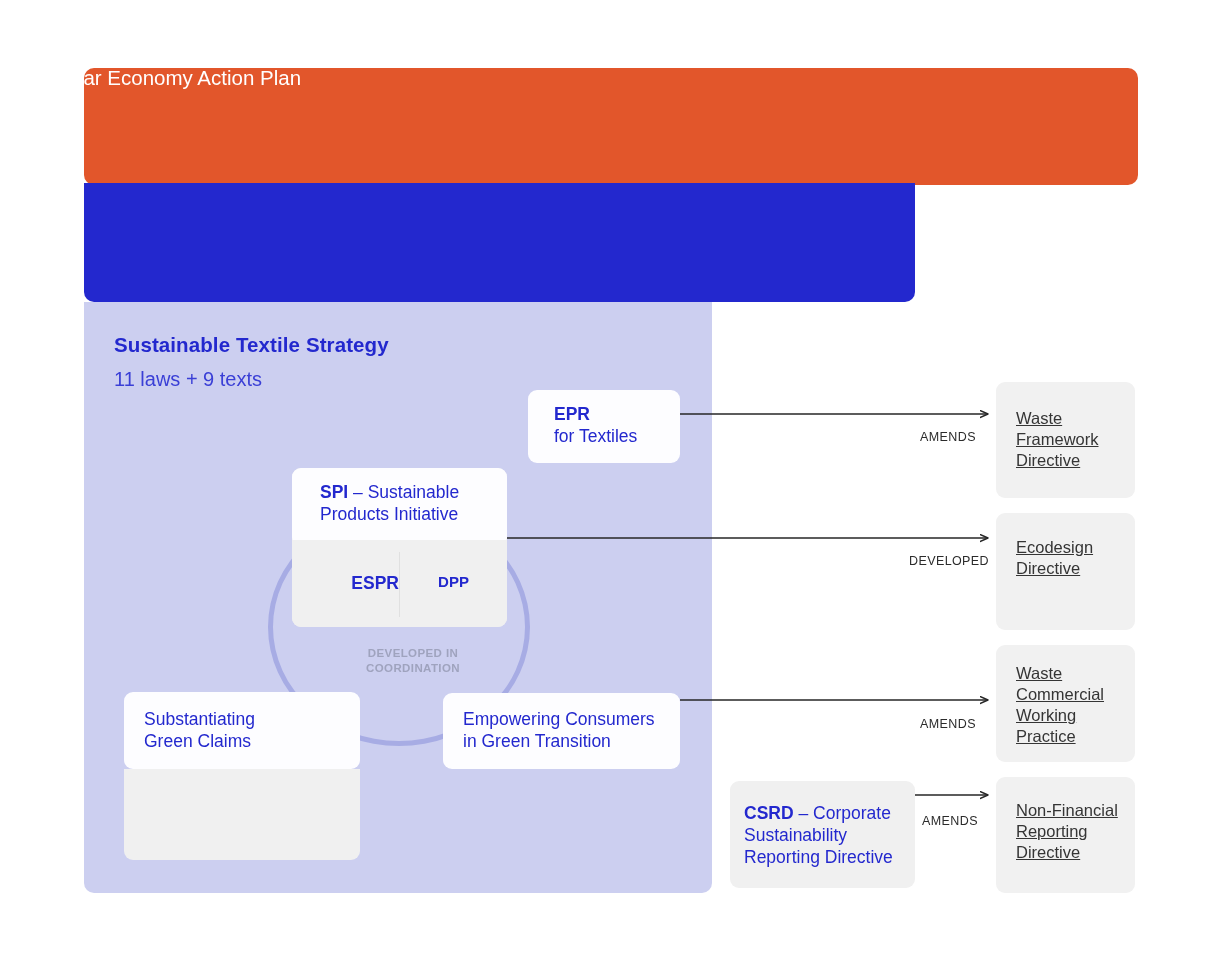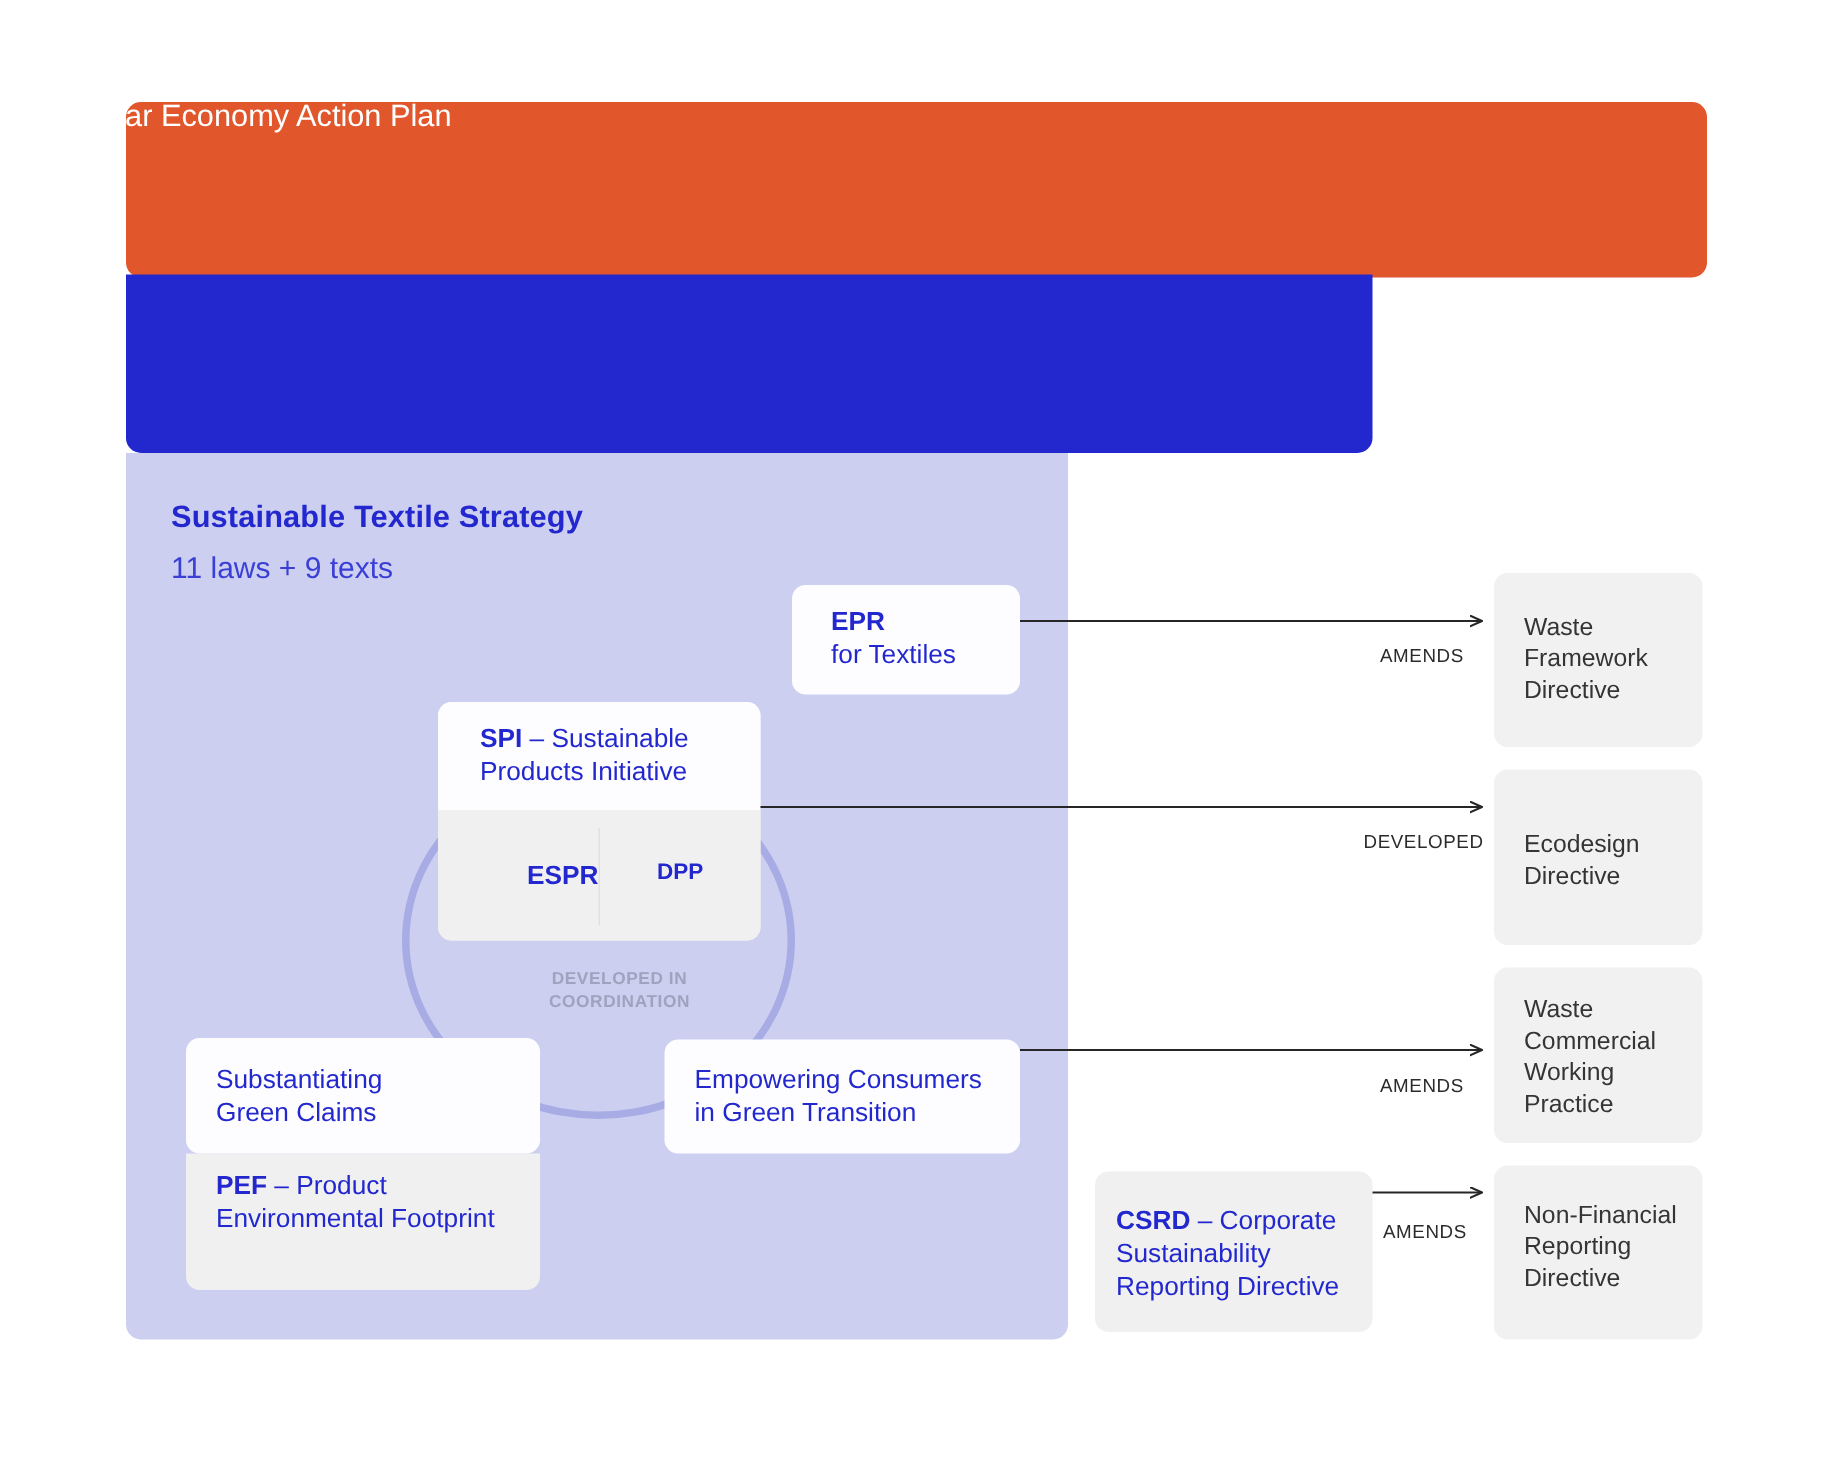--- a/index.html
+++ b/index.html
@@ -185,25 +185,26 @@
     background: #F1F1F1;
     border-radius: 9px;
     box-sizing: border-box;
   }
   .target-text {
     position: absolute;
     left: 20px;
     font-size: 16.5px;
     line-height: 21px;
     color: #353535;
+    text-decoration: underline;
   }
   #target-1 { left: 996px; top: 382px; width: 139px; height: 116px; }
   #target-1 .target-text { top: 26px; }
   #target-2 { left: 996px; top: 513px; width: 139px; height: 117px; }
-  #target-2 .target-text { top: 40px; }
+  #target-2 .target-text { top: 24px; }
   #target-3 { left: 996px; top: 645px; width: 139px; height: 117px; }
   #target-3 .target-text { top: 18px; }
   #target-4 { left: 996px; top: 777px; width: 139px; height: 116px; }
   #target-4 .target-text { top: 23px; }
 
   
   #arrow-layer {
     position: absolute;
     left: 0; top: 0;
     width: 1220px; height: 975px;
@@ -255,24 +256,20 @@
     <div>Products Initiative</div>
   </div>
   <div id="espr-label">ESPR</div>
   <div id="dpp-label">DPP</div>
 
   <div class="card card-grey" id="pef-card"></div>
   <div class="card card-white" id="claims-card"></div>
   <div class="card-text" id="claims-text">
     <div>Substantiating</div>
     <div>Green Claims</div>
-  </div>
-  <div class="card-text" id="pef-text">
-    <div><span class="lead">PEF</span><span> – Product</span></div>
-    <div>Environmental Footprint</div>
   </div>
 
   <div class="card card-white" id="empower-card"></div>
   <div class="card-text" id="empower-text">
     <div>Empowering Consumers</div>
     <div>in Green Transition</div>
   </div>
 
   <div class="card card-grey" id="csrd-card"></div>
   <div class="card-text" id="csrd-text">

